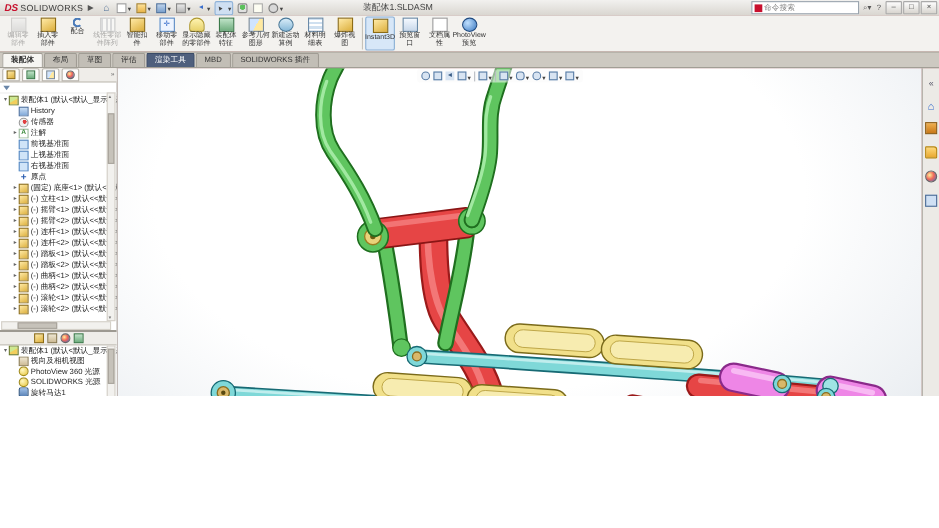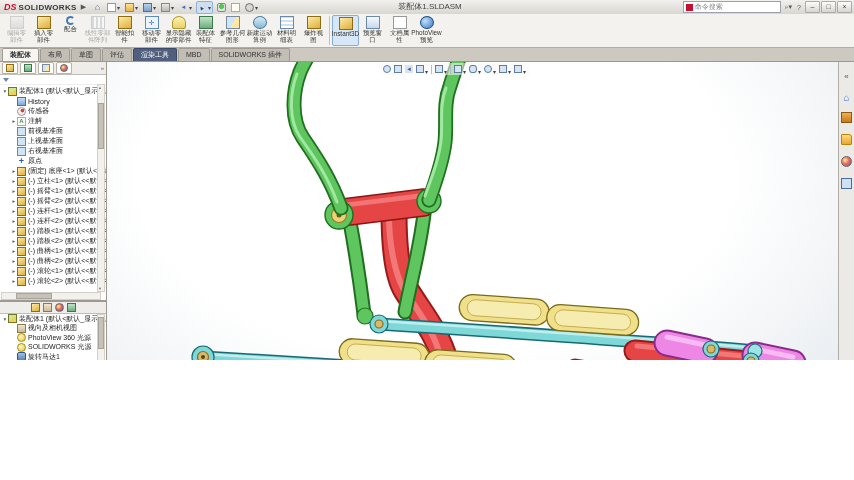--- a/index.html
+++ b/index.html
@@ -10,26 +10,26 @@
   
   .ic{display:inline-block;width:9px;height:9px;border:1px solid #8a8a8a;box-sizing:border-box;
       background:#ddd;flex:none}
   .caret::before{content:"▾";font-size:6px;color:#444;line-height:6px}
 
   
   #titlebar{position:absolute;left:0;top:0;width:854px;height:14px;
     background:linear-gradient(#f2f1ef,#d9d6d0);border-bottom:1px solid #b6b2aa;
     display:flex;align-items:center;font-size:8px;color:#333}
   .dsmark{color:#c8102e;font-weight:bold;font-style:italic;font-size:9px;margin:0 2px 0 4px}
-  .dstext{font-weight:bold;font-size:8px;color:#3a3a3a;letter-spacing:.3px}
+  .dstext{font-weight:normal;font-size:8px;color:#3a3a3a;letter-spacing:.3px}
   .flyarrow{color:#555;font-size:7px;margin:0 6px 0 4px}
   #qat{display:flex;align-items:center;gap:3px}
   .qbtn{display:flex;align-items:center;gap:1px;padding:1px;border-radius:2px}
   .qbtn.pressed{background:#cfdff2;border:1px solid #8fb2d8}
-  .wintitle{position:absolute;left:330px;top:1px;width:200px;text-align:center;
+  .wintitle{position:absolute;left:330px;top:1px;width:200px;text-align:left;
     font-size:8px;color:#444;white-space:nowrap}
   .titleright{position:absolute;right:2px;top:1px;display:flex;align-items:center;gap:3px}
   .searchbox{display:flex;align-items:center;gap:2px;width:92px;height:10px;background:#fff;
     border:1px solid #9aa4ae;padding:0 2px;font-size:7px;color:#888}
   .searchbox .sico{width:7px;height:7px;background:#c8102e;flex:none}
   .tinybtn{font-size:7px;color:#555;padding:0 1px}
   .winbtns{display:flex;gap:1px}
   .winbtns span{display:inline-block;width:13px;height:10px;text-align:center;
     font-size:7px;line-height:9px;color:#444;background:linear-gradient(#fdfdfd,#d8d5cf);
     border:1px solid #aaa;border-radius:1px}

